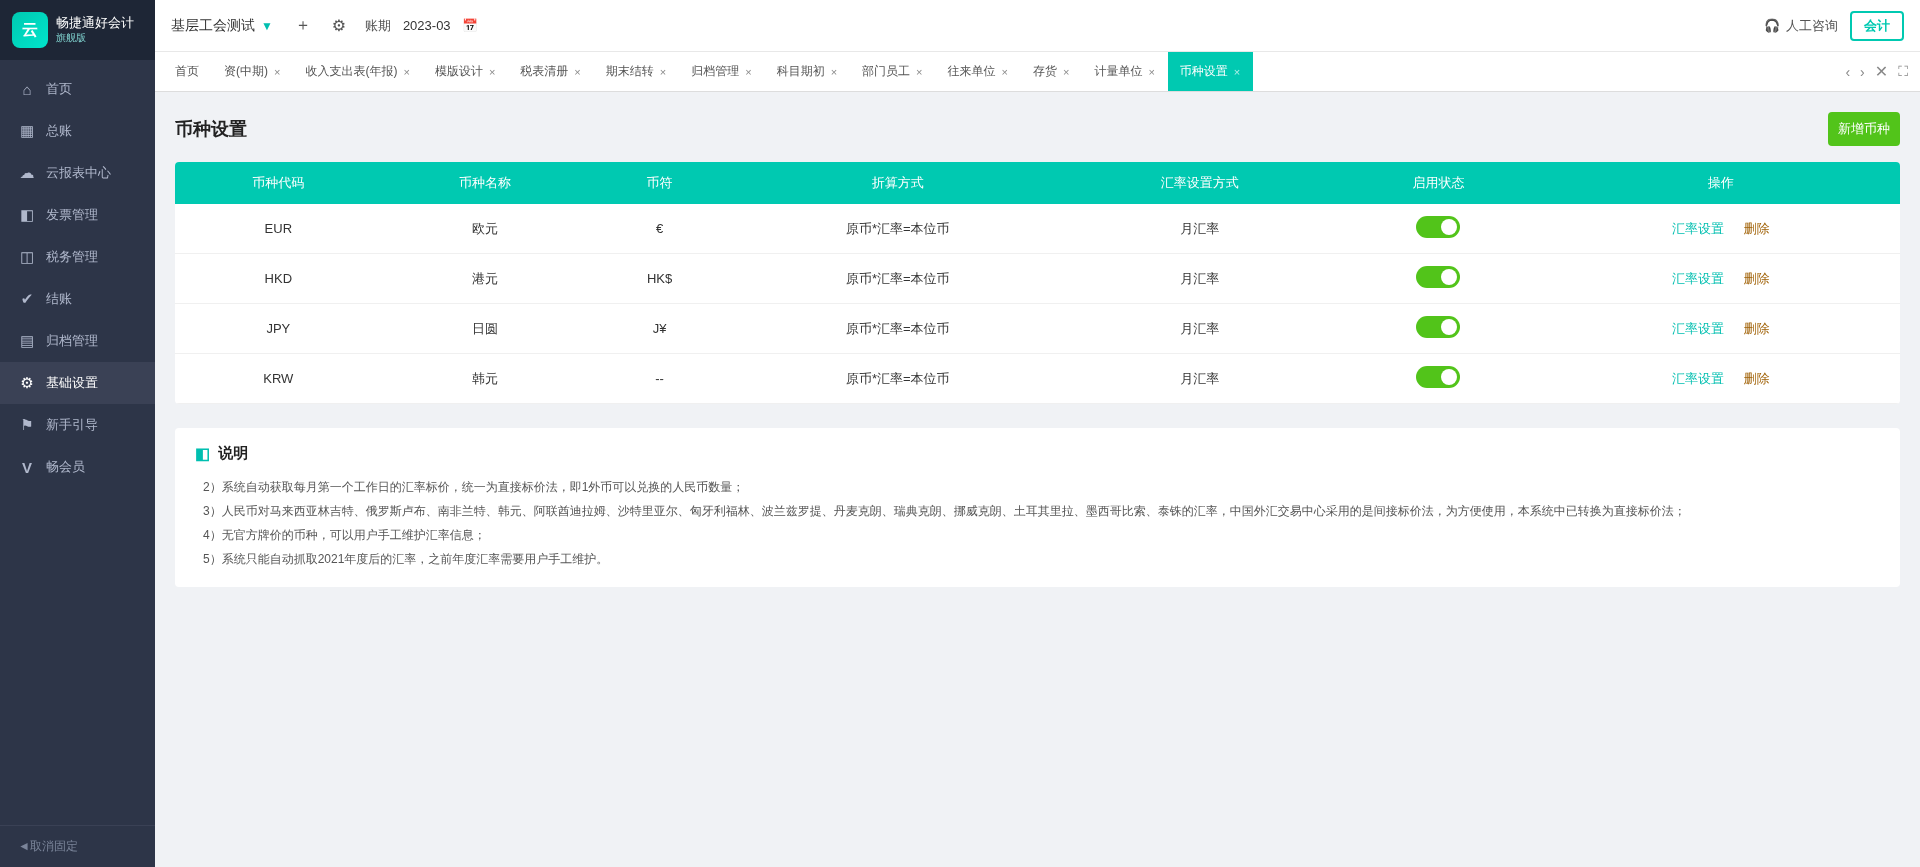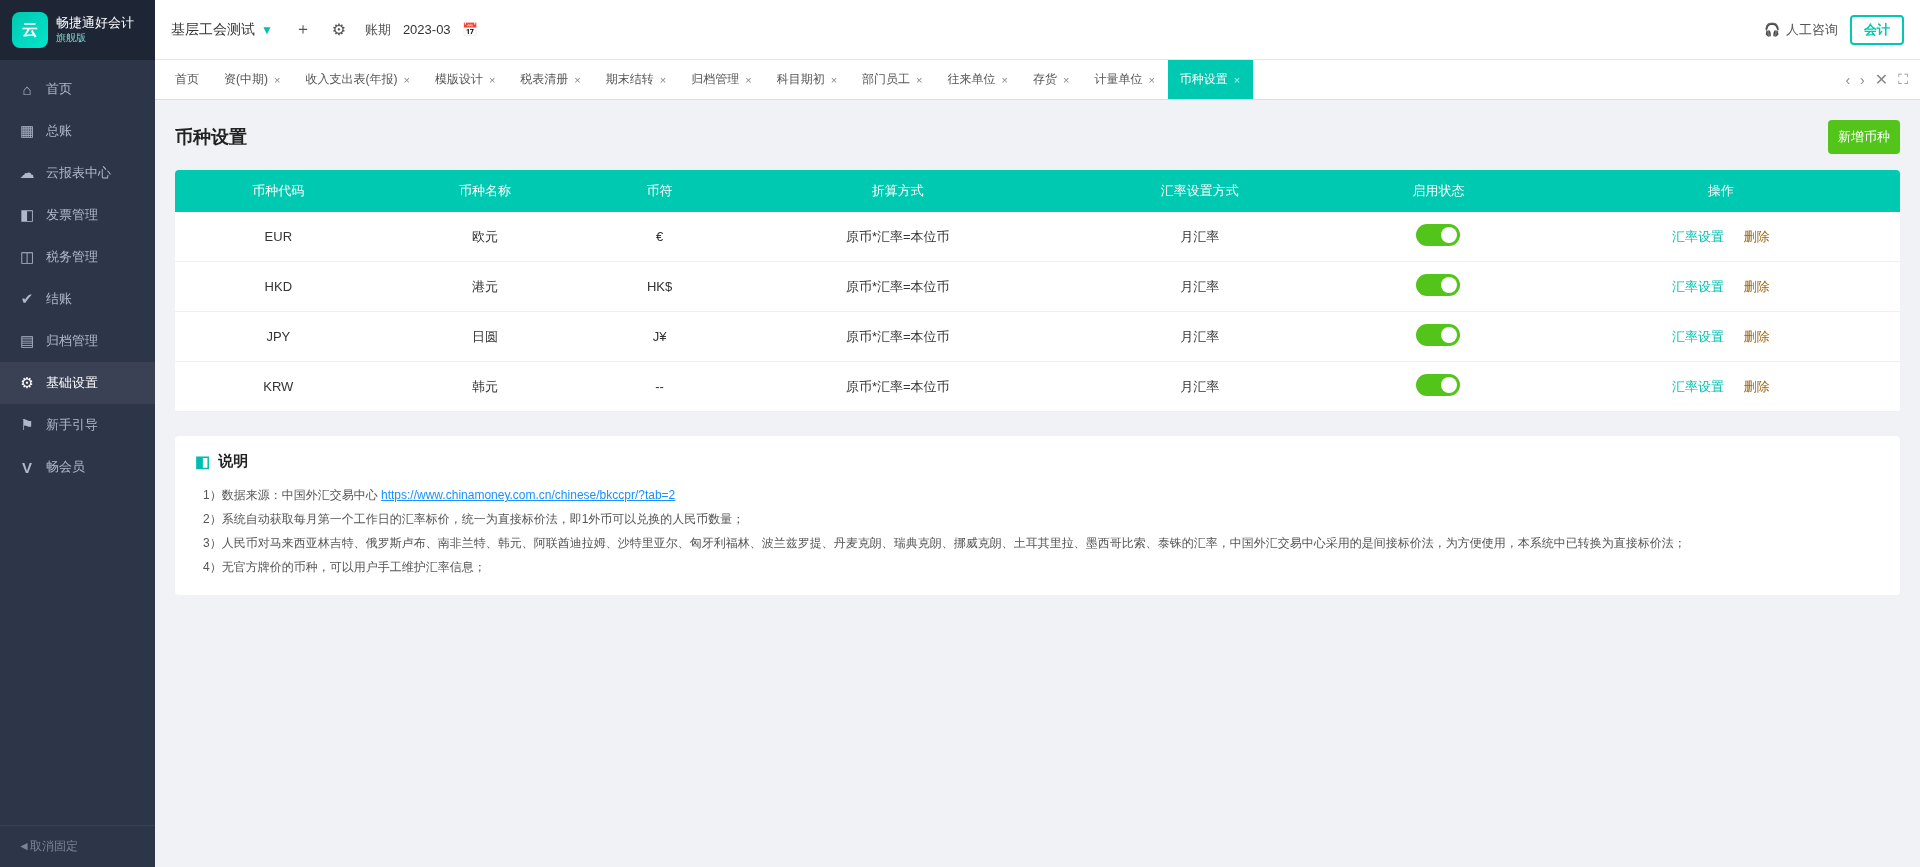--- a/index.html
+++ b/index.html
@@ -54,21 +54,21 @@
     
     .main-area {
       flex: 1;
       display: flex;
       flex-direction: column;
       overflow: hidden;
     }
 
     
     .top-header {
-      height: 60px;
+      height: 52px;
       background: #fff;
       display: flex;
       align-items: center;
       padding: 0 16px;
       border-bottom: 1px solid #e8e8e8;
       gap: 12px;
     }
     .workspace-selector {
       display: flex; align-items: center; gap: 6px;
       font-size: 14px; color: #333; cursor: pointer;
@@ -461,20 +461,20 @@
   </tr>
         </tbody>
     </table>
 
     <div class="notes-section">
       <div class="notes-title">
         <span class="notes-icon">◧</span>
         <span>说明</span>
       </div>
       <ul class="notes-list" id="notes-list">
-      <li>1）数据来源：中国外汇交易中心 <a class="notes-link" href="#">https://www.chinamoney.com.cn/chinese/bkccpr/?tab=2</a></li>
           <li>2）系统自动获取每月第一个工作日的汇率标价，统一为直接标价法，即1外币可以兑换的人民币数量；</li>
           <li>3）人民币对马来西亚林吉特、俄罗斯卢布、南非兰特、韩元、阿联酋迪拉姆、沙特里亚尔、匈牙利福林、波兰兹罗提、丹麦克朗、瑞典克朗、挪威克朗、土耳其里拉、墨西哥比索、泰铢的汇率，中国外汇交易中心采用的是间接标价法，为方便使用，本系统中已转换为直接标价法；</li>
           <li>4）无官方牌价的币种，可以用户手工维护汇率信息；</li>
+          <li>5）系统只能自动抓取2021年度后的汇率，之前年度汇率需要用户手工维护。</li>
         </ul>
     </div>
   </div>
 </div>
 
 </body></html>

